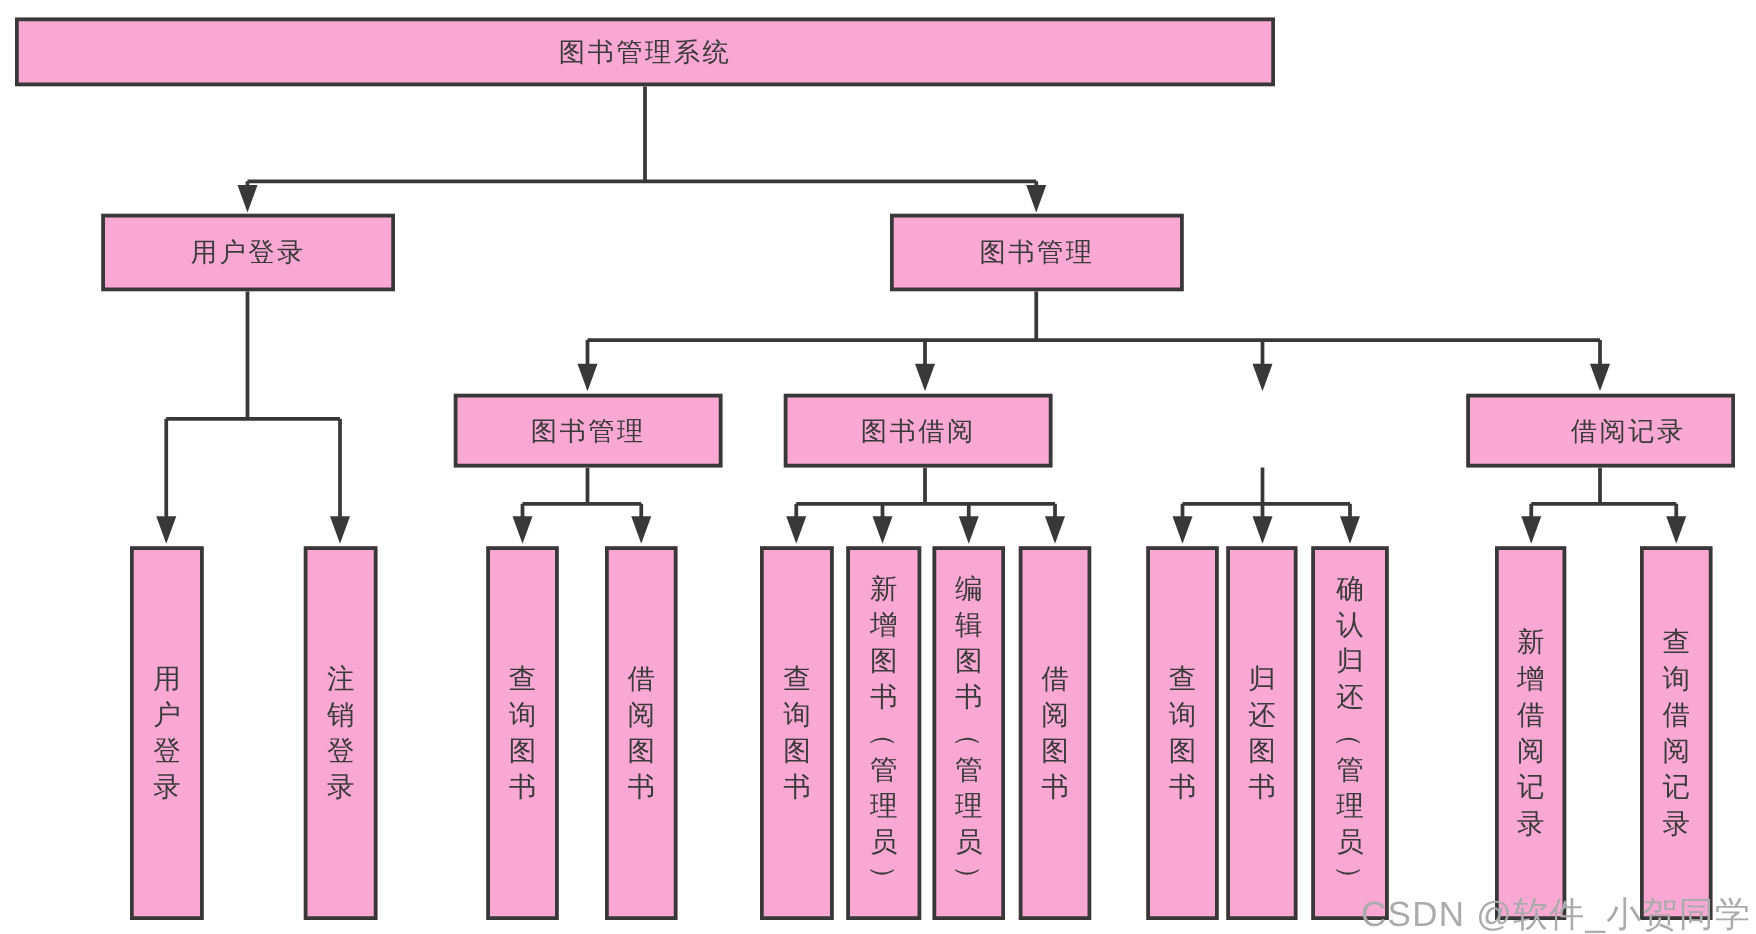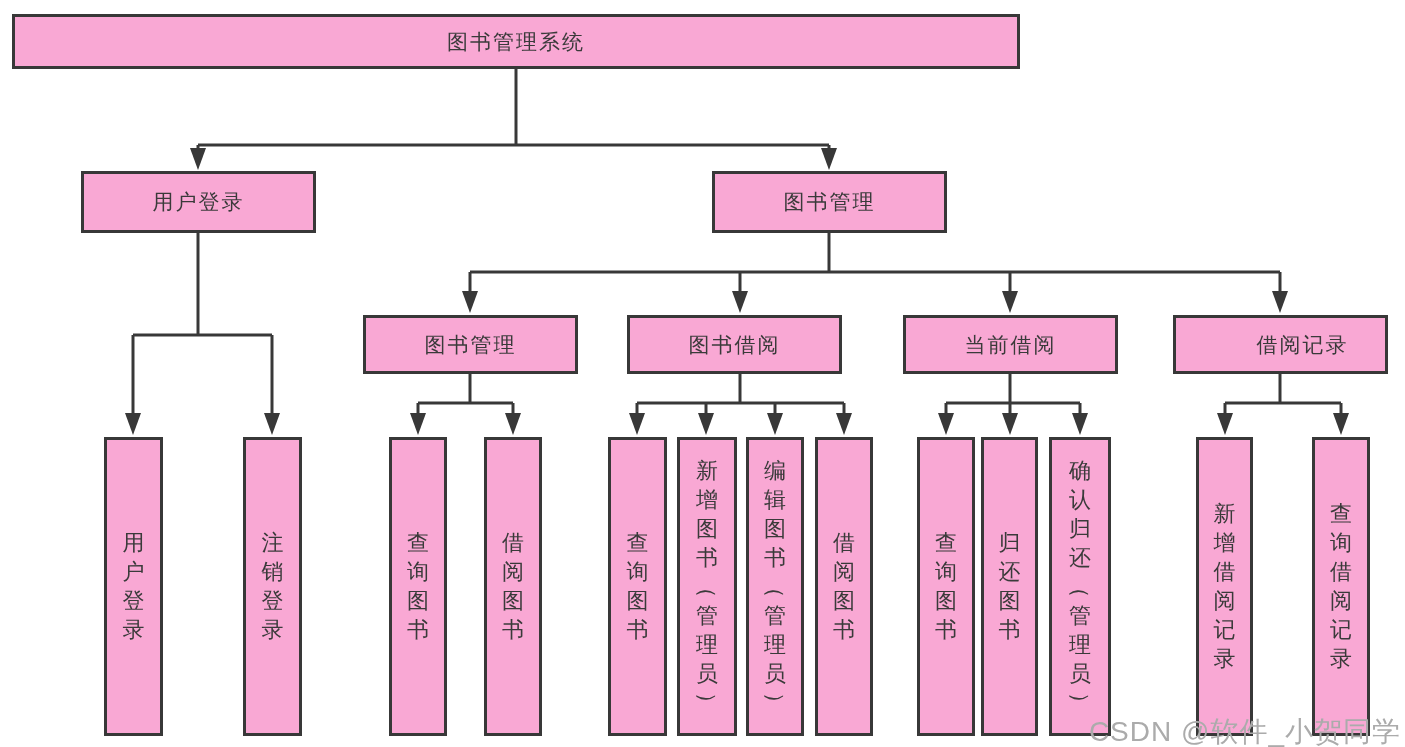--- a/index.html
+++ b/index.html
@@ -145,21 +145,20 @@
       <polygon points="1333,413 1349,413 1341,435"></polygon>
   </svg>
 
   <div class="box hbox n-root">图书管理系统</div>
 
   <div class="box hbox n-book-mgmt">图书管理</div>
   <div class="box hbox n-user-login">用户登录</div>
 
   <div class="box hbox n-l3 n-new-book">图书管理</div>
   <div class="box hbox n-l3 n-borrow">图书借阅</div>
-  <div class="box hbox n-l3 n-current">当前借阅</div>
   <div class="box hbox n-l3 n-records">借阅记录</div>
 
   <div class="box vbox leaf lf-1a">
       <span>用</span>
       <span>户</span>
       <span>登</span>
       <span>录</span>
     </div>
   <div class="box vbox leaf lf-1b">
       <span>注</span>

